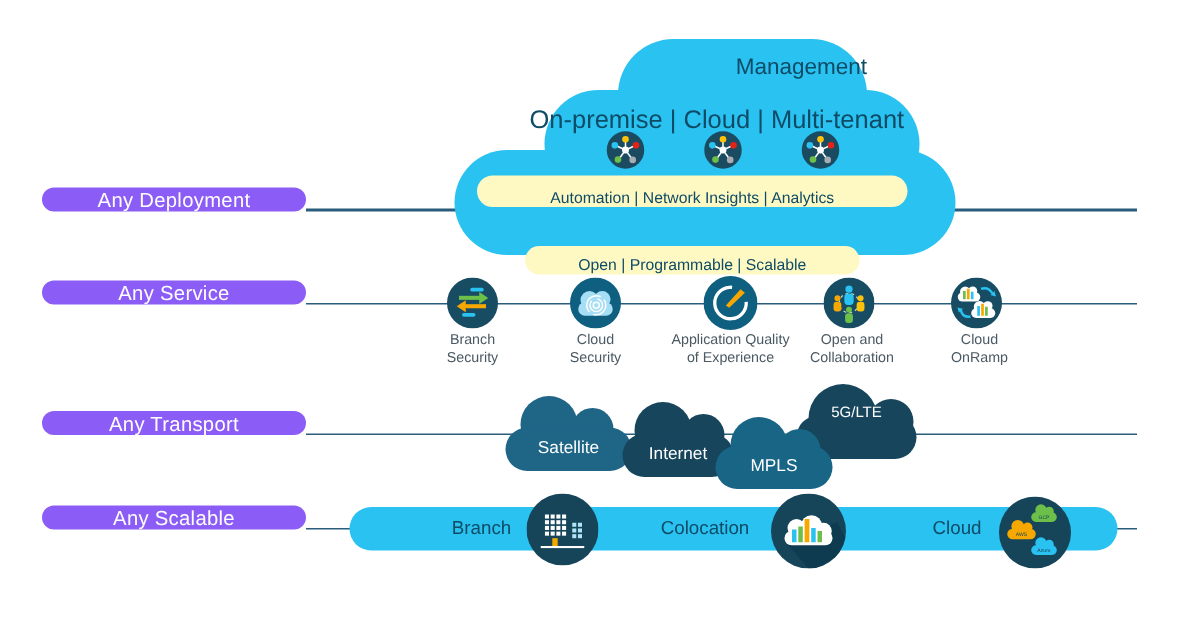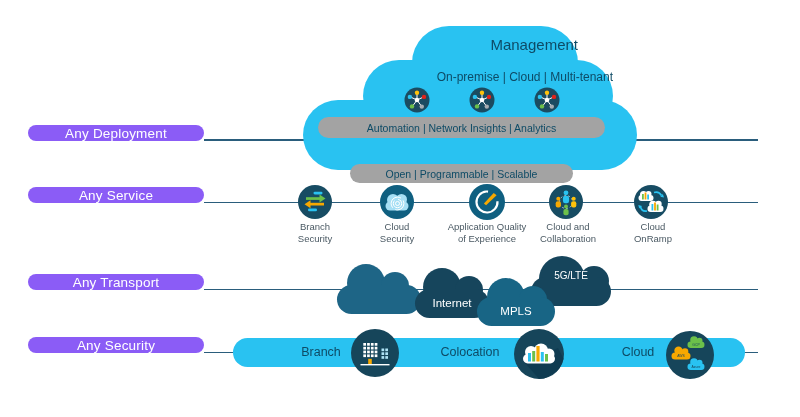--- a/index.html
+++ b/index.html
@@ -20,27 +20,27 @@
   
   .mc-tier { position:absolute; background:#29C2F1; z-index:2; }
   .mc1 { left:412px; top:26px;  width:166px; height:74px; border-radius:37px; }
   .mc2 { left:363px; top:60px;  width:250px; height:72px; border-radius:36px; }
   .mc3 { left:303px; top:100px; width:334px; height:70px; border-radius:35px; }
   .mc-title {
     position:absolute; left:412px; top:36px; width:166px; text-align:right;
     font-size:15px; color:#0E4B66; z-index:4;
   }
   .mc-sub {
-    position:absolute; left:353px; top:70px; width:260px; text-align:right;
-    font-size:12px; color:#0E4B66; z-index:4;
+    position:absolute; left:353px; top:70px; width:260px; text-align:left;
+    font-size:17px; color:#0E4B66; z-index:4;
   }
   .mc-node { position:absolute; top:87px; z-index:4; }
   .mc-pill {
-    position:absolute; background:#a3a3a3; color:#0E4B66; z-index:4;
-    display:flex; align-items:center; justify-content:center;
+    position:absolute; background:#fef9c3; color:#0E4B66; z-index:4;
+    display:flex; align-items:flex-end; justify-content:center;
   }
   .mc-pill1 { left:318px; top:117px; width:287px; height:21px; border-radius:10.5px; font-size:10.5px; }
   .mc-pill2 { left:350px; top:144px; width:223px; height:19px; border-radius:9.5px; font-size:10.5px;margin-top:20px; }
 
   
   .svc-icon { position:absolute; z-index:3; }
   .svc-caption {
     position:absolute; top:221px; width:120px; text-align:center;
     font-size:9.5px; line-height:1.3; color:#4A5963; z-index:3;
   }
@@ -87,21 +87,21 @@
   <div class="row-pill" style="top:125px;">
     <span>Any Deployment</span>
   </div>
   <div class="row-pill" style="top:187px;align-items:flex-end;">
     <span>Any Service</span>
   </div>
   <div class="row-pill" style="top:274px;">
     <span>Any Transport</span>
   </div>
   <div class="row-pill" style="top:337px;">
-    <span>Any Security</span>
+    <span>Any Scalable</span>
   </div>
 
   <div class="mc-tier mc1"></div>
   <div class="mc-tier mc2"></div>
   <div class="mc-tier mc3"></div>
 
   <div class="mc-title">Management</div>
   <div class="mc-sub">On-premise | Cloud | Multi-tenant</div>
 
   <svg class="mc-node" style="left:404px;" width="26" height="26" viewBox="0 0 26 26">
@@ -208,21 +208,21 @@
     <circle cx="17" cy="7.8" r="2.4" fill="#29C2F1"></circle>
       <rect x="13.9" y="10.7" width="6.2" height="7.6" rx="2.4" fill="#29C2F1"></rect>
     <circle cx="9.3" cy="13.8" r="2" fill="#F7A800"></circle>
       <rect x="6.7" y="16.2" width="5.2" height="6.4" rx="2" fill="#F7A800"></rect>
     <circle cx="24.7" cy="13.8" r="2" fill="#FFC20A"></circle>
       <rect x="22.1" y="16.2" width="5.2" height="6.4" rx="2" fill="#FFC20A"></rect>
     <circle cx="17" cy="21.5" r="2" fill="#6CC04A"></circle>
       <rect x="14.4" y="23.9" width="5.2" height="6.4" rx="2" fill="#6CC04A"></rect>
   </svg>
   <div class="svc-caption" style="left:508px;">
-    <span class="cap-line">Cloud and</span>
+    <span class="cap-line">Open and</span>
     <span class="cap-line">Collaboration</span>
   </div>
 
   <svg class="svc-icon" style="left:634px; top:185px;" width="34" height="34" viewBox="0 0 34 34">
     <circle cx="17" cy="17" r="17" fill="#174C63"></circle>
     <g fill="#fff">
       <rect x="4.5" y="10" width="15" height="6" rx="3"></rect>
       <circle cx="9.5" cy="9.5" r="3.5"></circle>
         <circle cx="14.5" cy="9" r="3"></circle>
     </g>
@@ -244,20 +244,21 @@
   </svg>
   <div class="svc-caption" style="left:593px;">
     <span class="cap-line">Cloud</span>
     <span class="cap-line">OnRamp</span>
   </div>
 
   <div class="tcloud" style="left:337px; top:264px; width:84px; height:50px; --c:#1E6586; z-index:3;">
     <span class="bump b1"></span>
     <span class="bump b2"></span>
     <span class="base"></span>
+    <span class="tlabel">Satellite</span>
   </div>
   <div class="tcloud" style="left:415px; top:268px; width:74px; height:50px; --c:#16455C; z-index:4;">
     <span class="bump b1" style="left:8px;"></span>
     <span class="bump b2" style="left:40px;"></span>
     <span class="base"></span>
     <span class="tlabel">Internet</span>
   </div>
   <div class="tcloud fiveg" style="left:531px; top:256px; width:80px; height:50px; --c:#16455C; z-index:4;">
     <span class="bump b1"></span>
     <span class="bump b2"></span>

